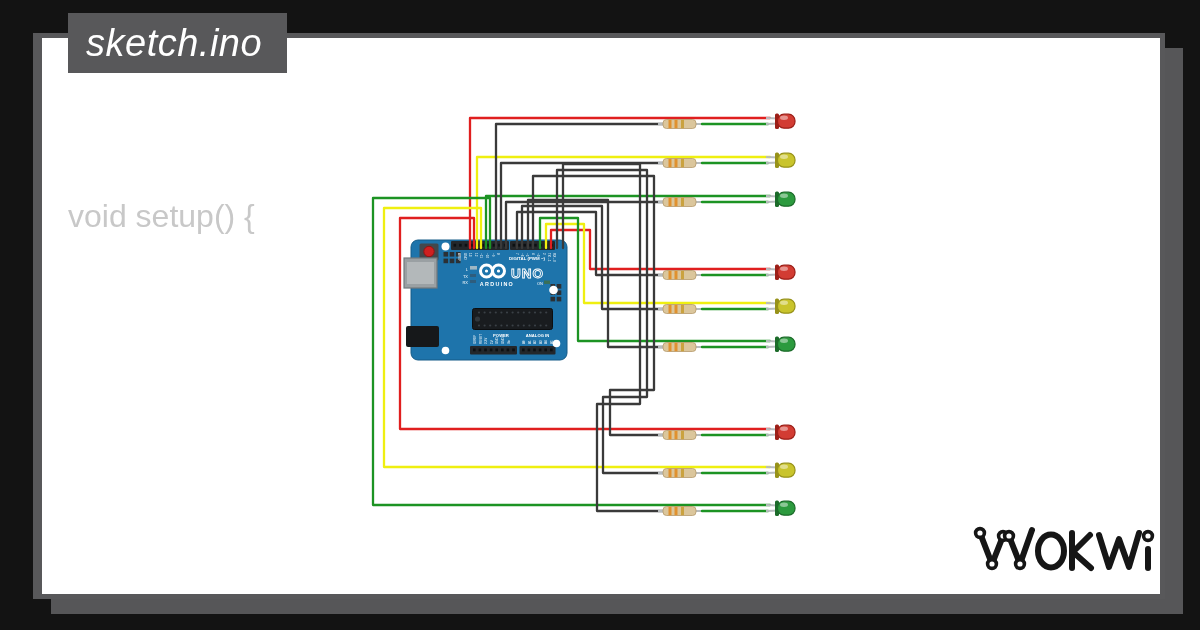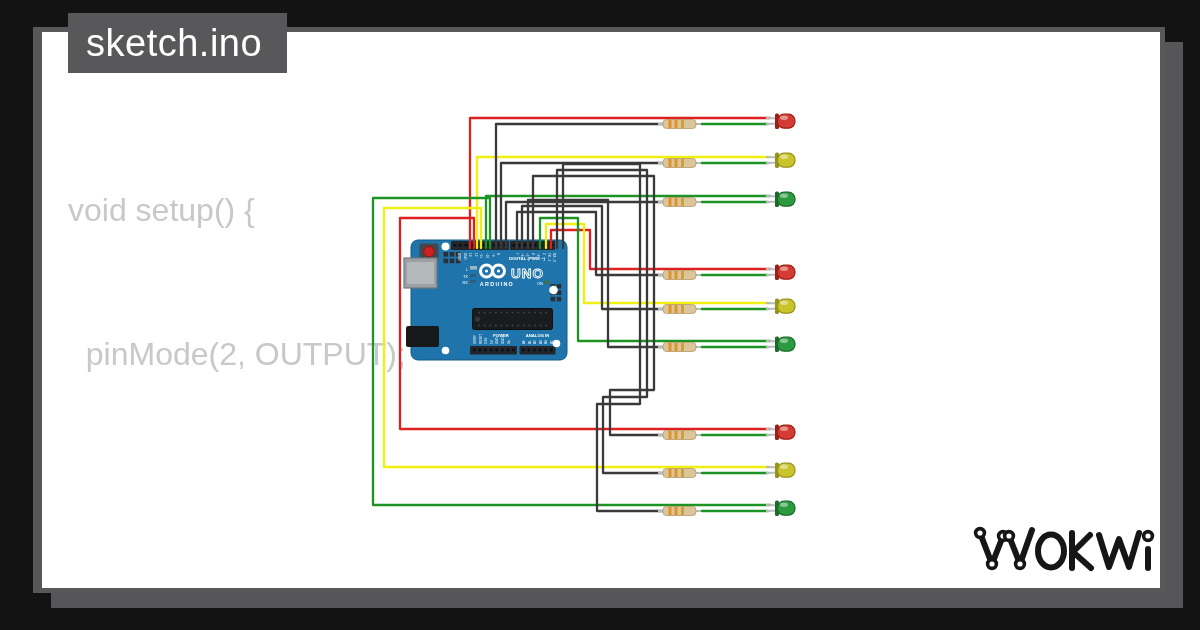--- a/index.html
+++ b/index.html
@@ -1,37 +1,36 @@
 <!DOCTYPE html>
 <html><head>
 <meta charset="utf-8">
 <style>
   html,body{margin:0;padding:0;background:#131313;}
   .stage{position:relative;width:1200px;height:630px;background:#131313;overflow:hidden;
          font-family:"Liberation Sans", sans-serif;}
-  .card{position:absolute;left:33px;top:27px;width:1118px;height:556px;background:#ffffff;
+  .card{position:absolute;left:33px;top:33px;width:1118px;height:556px;background:#ffffff;
         border:5px solid #58585a;border-left-width:9px;box-shadow:18px 15px 0 #565658;
         overflow:hidden;z-index:1;}
   .filename-tab{position:absolute;left:68px;top:13px;width:219px;height:60px;background:#58585a;
         color:#ffffff;font-size:38px;line-height:60px;padding-left:18px;box-sizing:border-box;
-        z-index:5;letter-spacing:0.5px;}
+        z-index:5;letter-spacing:0.5px;font-style:italic;}
   .code{position:absolute;left:26px;top:58px;font-size:32px;line-height:48px;color:#c8c8c8;
         white-space:pre;font-weight:400;}
   .circuit-svg{position:absolute;left:0;top:0;z-index:10;pointer-events:none;}
   .logo{position:absolute;left:966px;top:514px;z-index:6;}
 </style>
 </head>
 <body>
 
 <div class="stage">
 
   <div class="card">
     <div class="code">
       <div>void setup() {</div>
-      <div>  pinMode(2, OUTPUT);</div>
       
       
       
       
       
       
       
       
     </div>
   </div>

